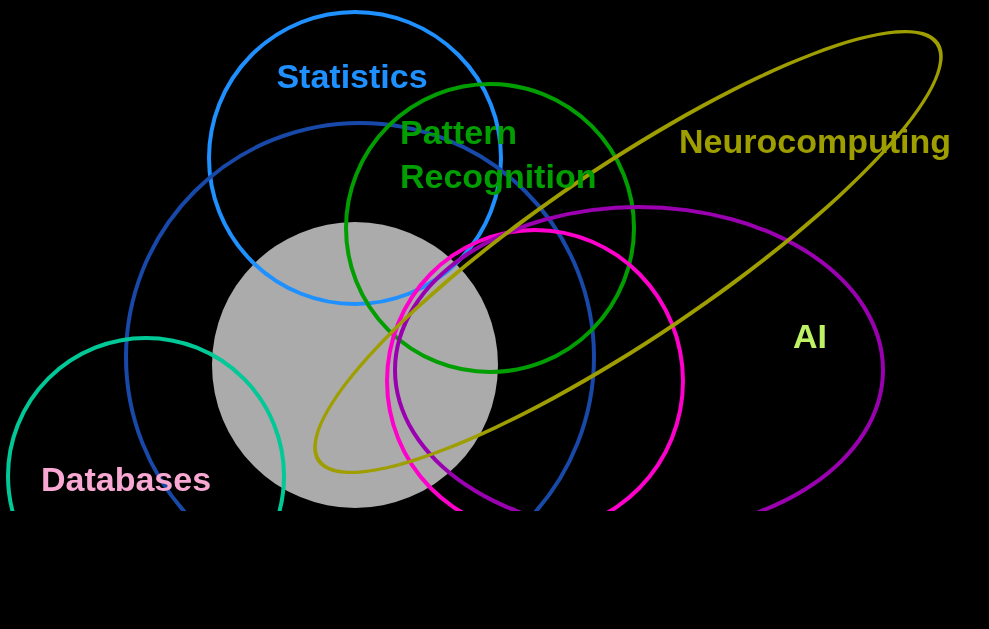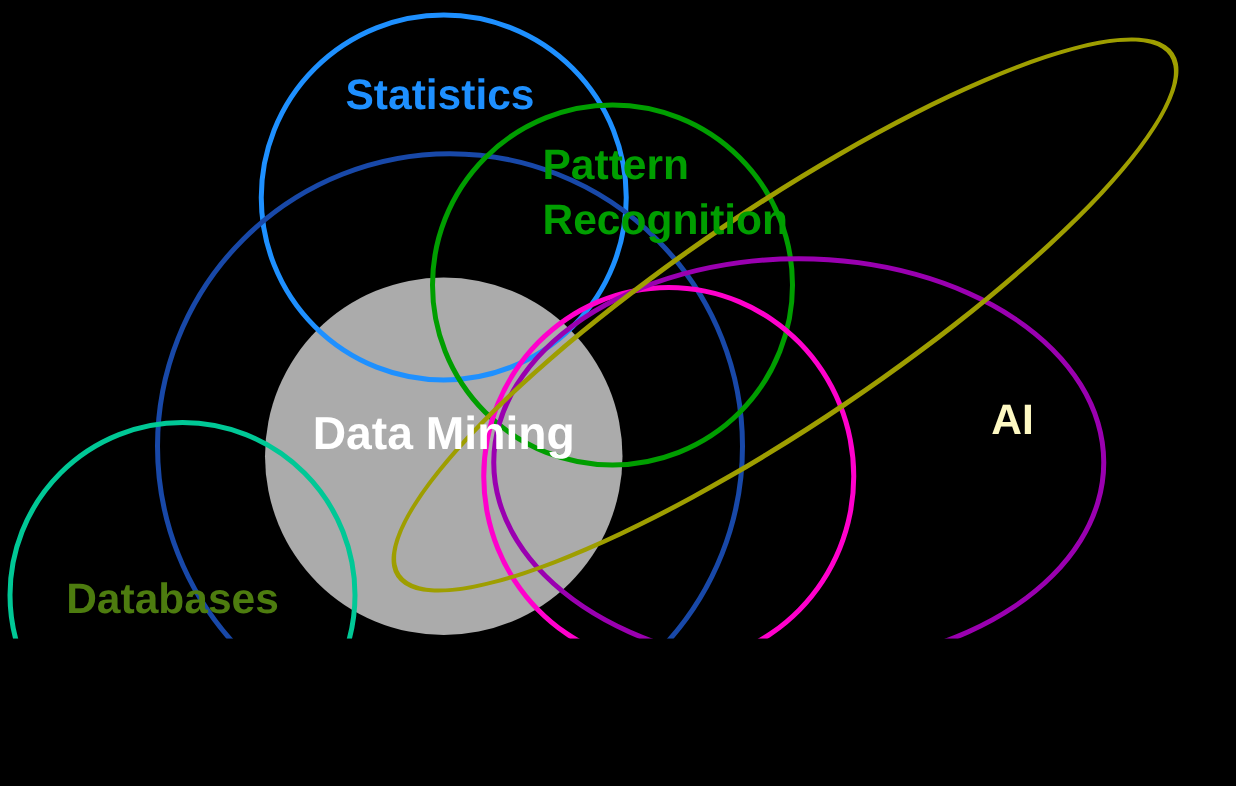--- a/index.html
+++ b/index.html
@@ -59,25 +59,25 @@
   <div class="ring" style="left: 344px; top: 82px; width: 292px; height: 292px; border-color: rgb(0, 158, 0);"></div>
 
   <div class="ring" style="left: 385px; top: 228px; width: 300px; height: 306px; border-color: rgb(255, 0, 204);"></div>
 
   <div class="ring" style="left: 393px; top: 205px; width: 492px; height: 330px; border-color: rgb(154, 0, 176);"></div>
 
   <div class="ring" style="left: 253px; top: 164px; width: 750px; height: 176px; transform: rotate(-34deg); border-color: rgb(158, 158, 0);"></div>
 
   <div class="lbl center-anchor" style="left: 352px; top: 76px; color: rgb(30, 144, 255);">Statistics</div>
 
-  <div class="lbl" style="left: 400px; top: 110px; color: rgb(0, 158, 0); margin-left: 34px;">Pattern
+  <div class="lbl" style="left: 400px; top: 110px; color: rgb(0, 158, 0);">Pattern
 Recognition</div>
 
+  <div class="lbl center-anchor" style="left: 815px; top: 141px; color: rgb(158, 158, 0);">Neurocomputing</div>
 
 
-  <div class="lbl center-anchor" style="left: 810px; top: 336px; color: #fef9c3;">AI</div>
+  <div class="lbl center-anchor" style="left: 810px; top: 336px; color: #bef264;">AI</div>
 
-  <div class="lbl big center-anchor" style="left: 355px; top: 347px; color: rgb(255, 255, 255);">Data Mining</div>
 
-  <div class="lbl center-anchor" style="left: 138px; top: 479px; color: #4d7c0f;">Databases</div>
+  <div class="lbl center-anchor" style="left: 126px; top: 479px; color: #f9a8d4;">Databases</div>
 
 
 </div>
 
 </body></html>

